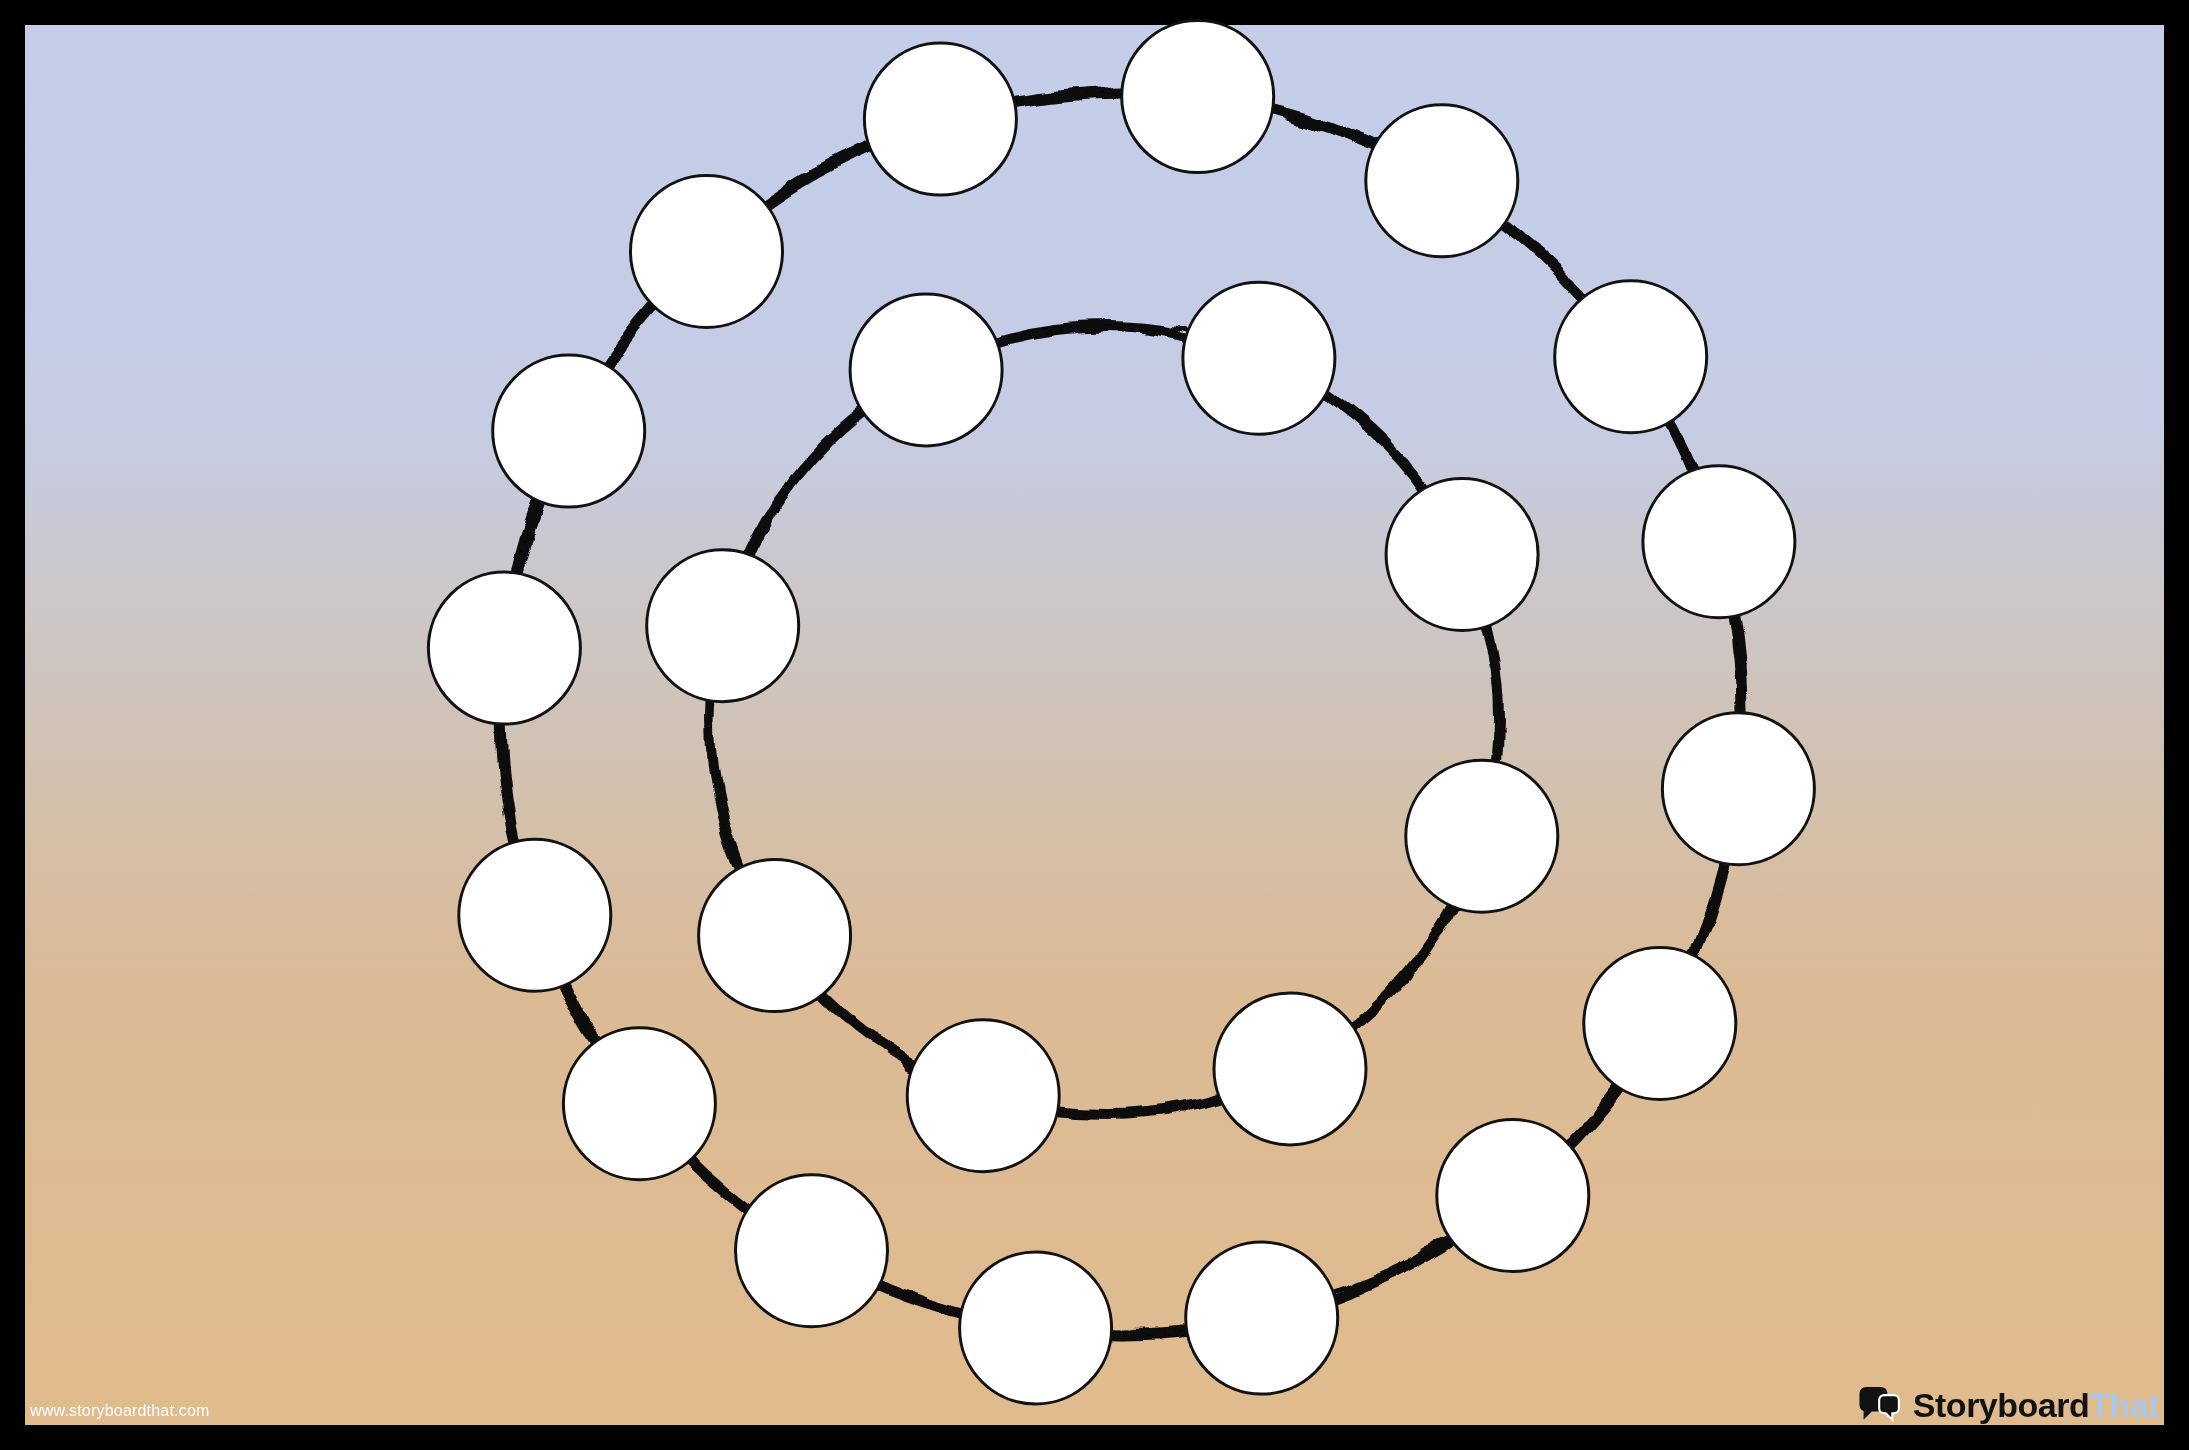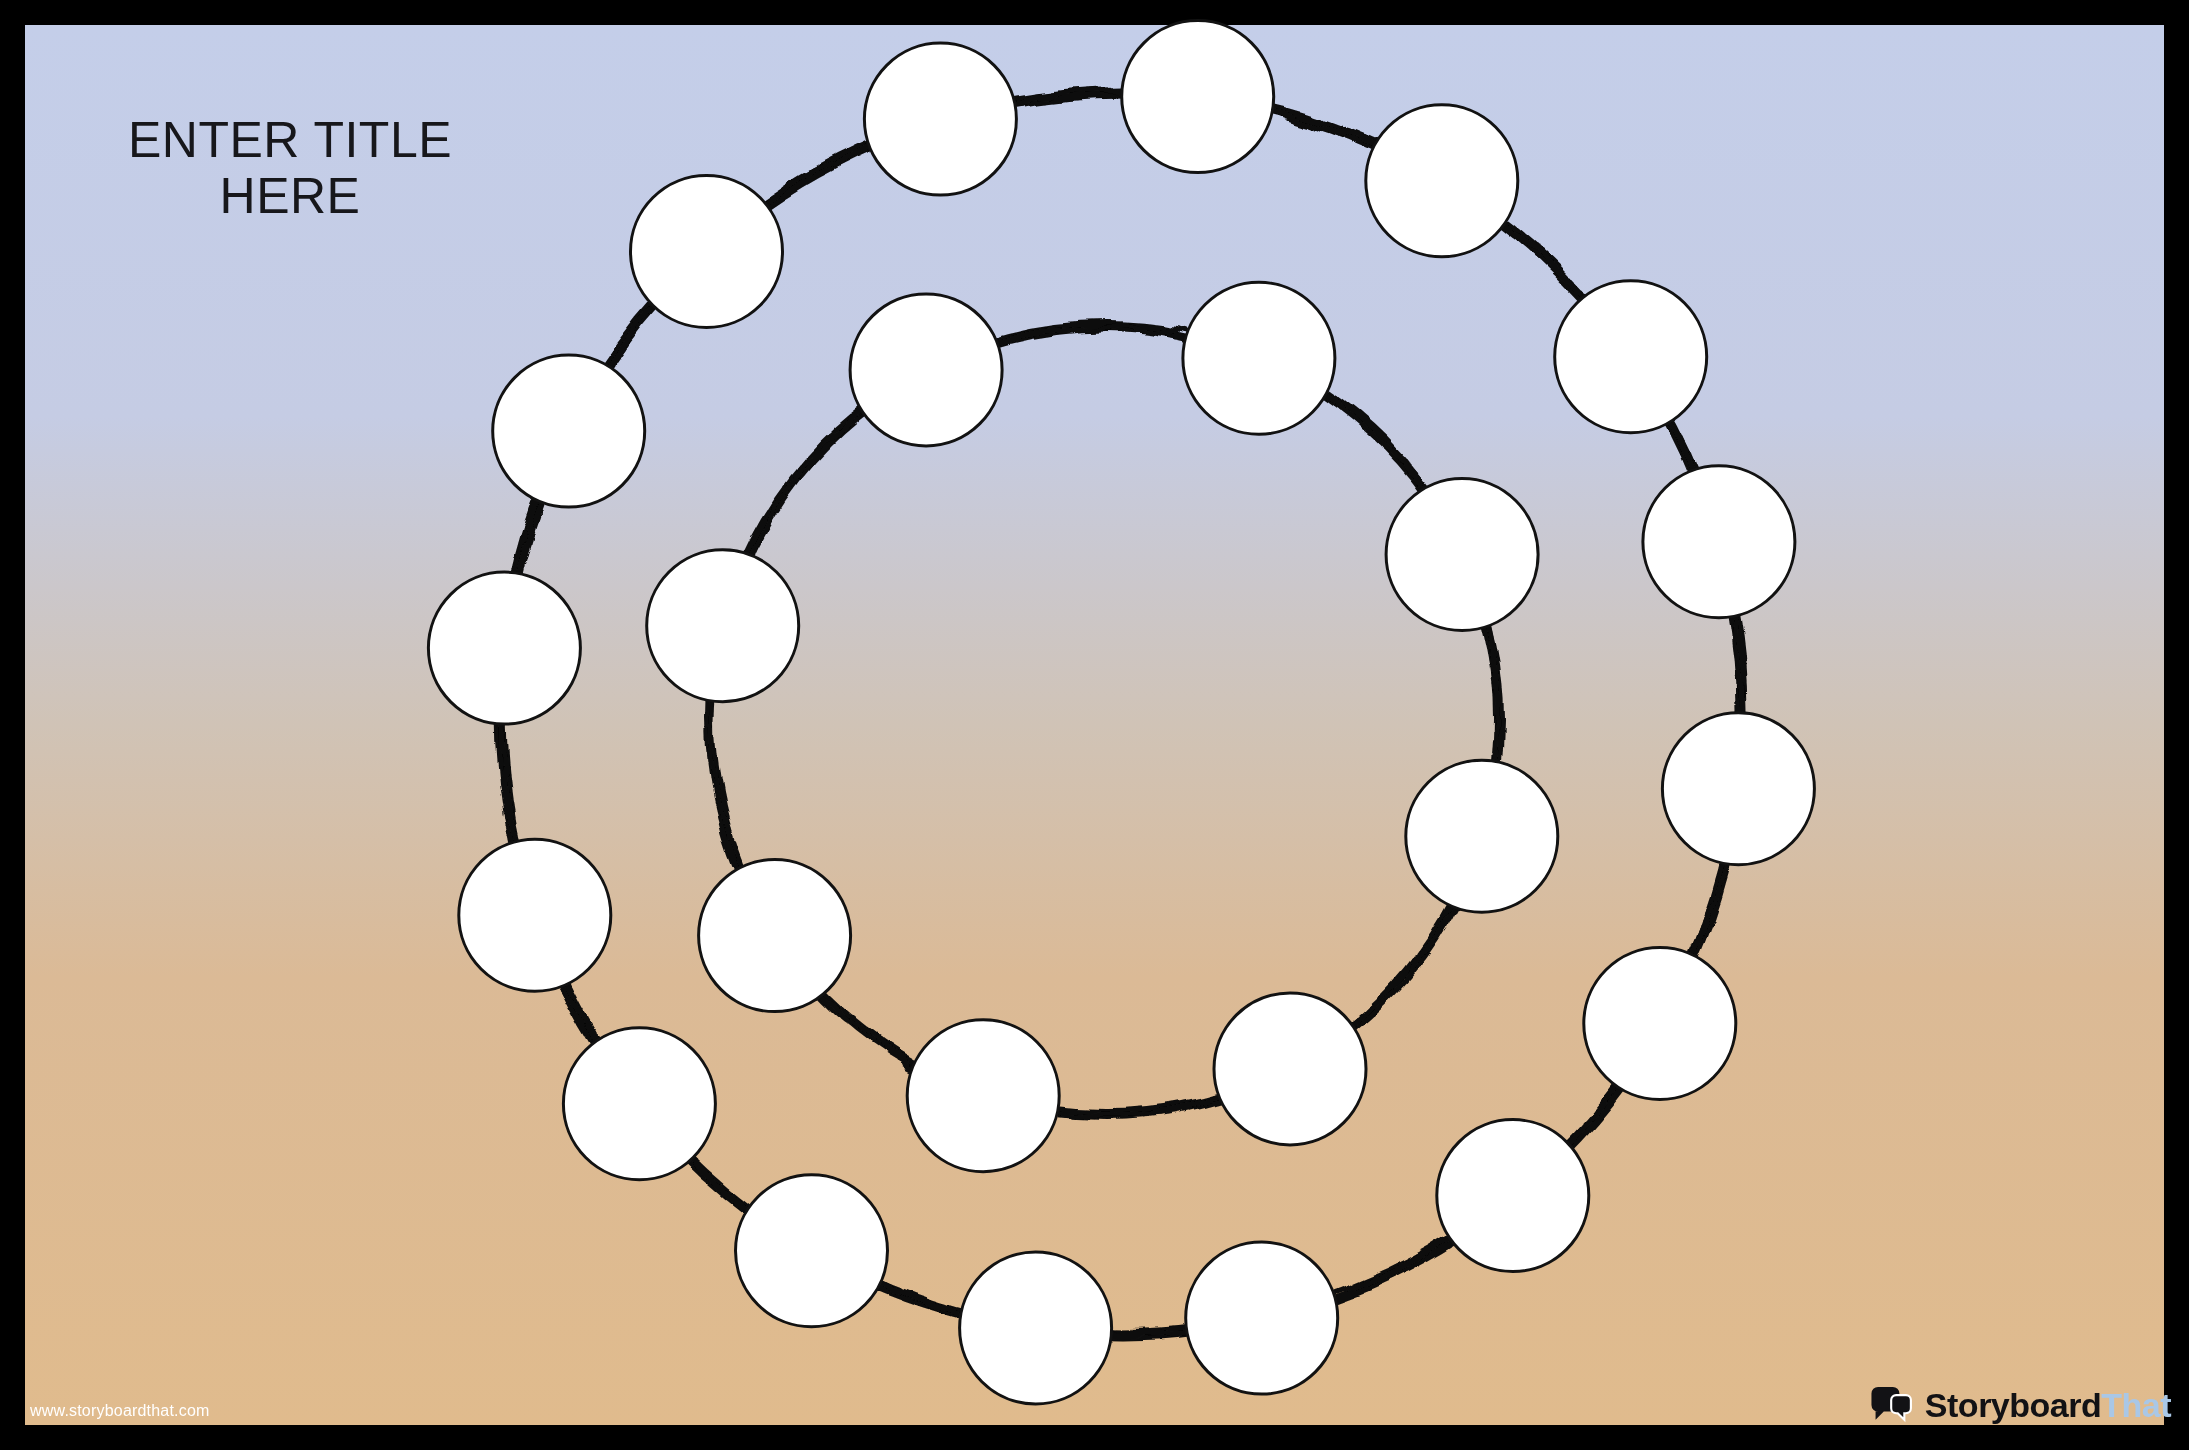--- a/index.html
+++ b/index.html
@@ -49,21 +49,21 @@
     position: absolute;
     left: 30px;
     bottom: 30px;
     font-size: 16px;
     font-weight: 400;
     color: #ffffff;
     letter-spacing: 0.2px;
   }
   .brand {
     position: absolute;
-    right: 18px;
+    right: 30px;
     bottom: 24px;
     display: flex;
     align-items: center;
     gap: 10px;
   }
   .brand-icon {
     width: 46px;
     height: 42px;
     display: block;
   }
@@ -121,21 +121,20 @@
         <circle cx="1258.9" cy="358.3" r="76" fill="#ffffff" stroke="#121212" stroke-width="3"></circle>
         <circle cx="1462.1" cy="554.5" r="76" fill="#ffffff" stroke="#121212" stroke-width="3"></circle>
         <circle cx="1481.8" cy="836.2" r="76" fill="#ffffff" stroke="#121212" stroke-width="3"></circle>
         <circle cx="1290.0" cy="1068.9" r="76" fill="#ffffff" stroke="#121212" stroke-width="3"></circle>
         <circle cx="983.2" cy="1095.7" r="76" fill="#ffffff" stroke="#121212" stroke-width="3"></circle>
         <circle cx="774.6" cy="935.6" r="76" fill="#ffffff" stroke="#121212" stroke-width="3"></circle>
         <circle cx="722.7" cy="625.7" r="76" fill="#ffffff" stroke="#121212" stroke-width="3"></circle>
       </g>
   </svg>
 
-  <div class="title">ENTER TITLE HERE</div>
 
   <div class="watermark">www.storyboardthat.com</div>
 
   <div class="brand">
     <svg class="brand-icon" viewBox="0 0 56 48" xmlns="http://www.w3.org/2000/svg">
       <path d="M11 2 H29 A8 8 0 0 1 37 10 V24 A8 8 0 0 1 29 32 H18 L8 42 V32 H11 A8 8 0 0 1 3 24 V10 A8 8 0 0 1 11 2 Z" fill="#121215"></path>
       <path d="M33 12 H45 A6 6 0 0 1 51 18 V28 A6 6 0 0 1 45 34 H43 V42 L35 34 H33 A6 6 0 0 1 27 28 V18 A6 6 0 0 1 33 12 Z" fill="#121215" stroke="#ffffff" stroke-width="2.6"></path>
     </svg>
     <div class="brand-text"><span class="b1">Storyboard</span><span class="b2">That</span></div>
   </div>

